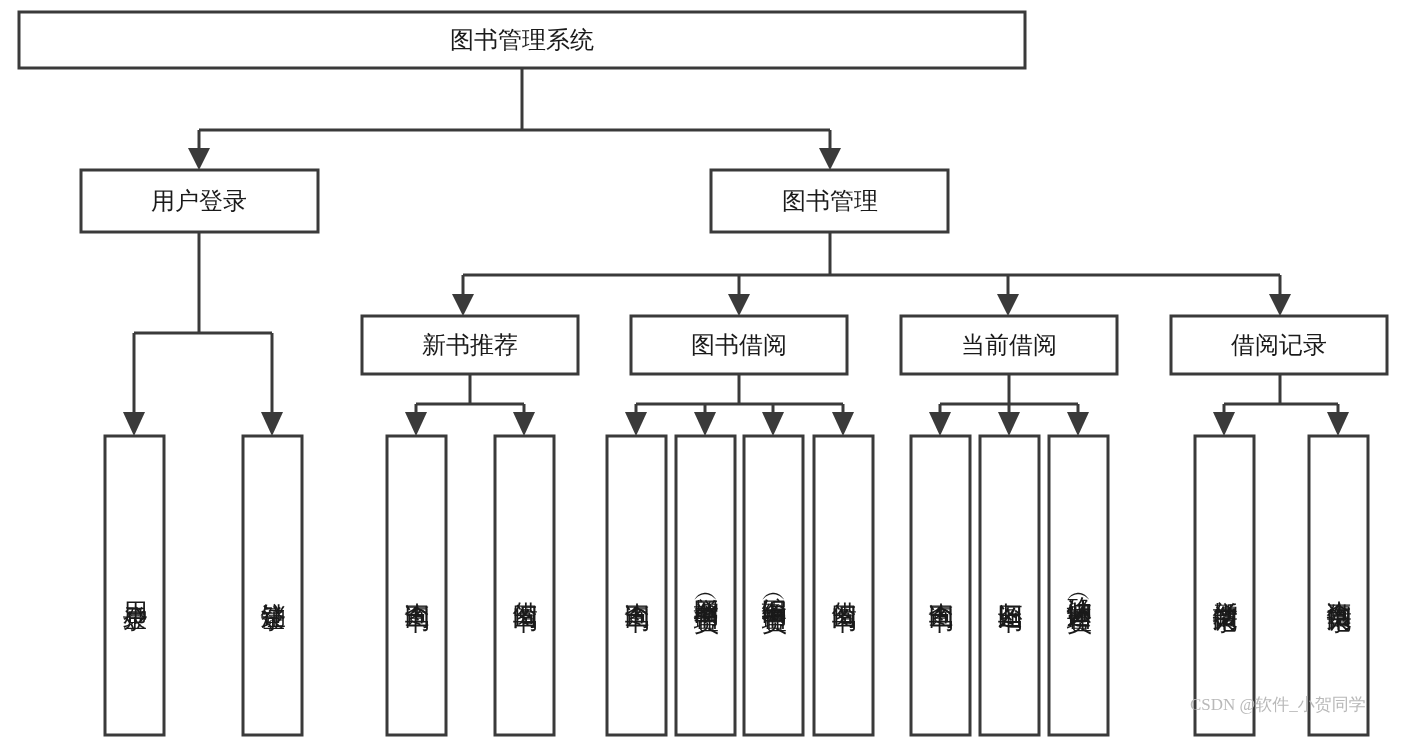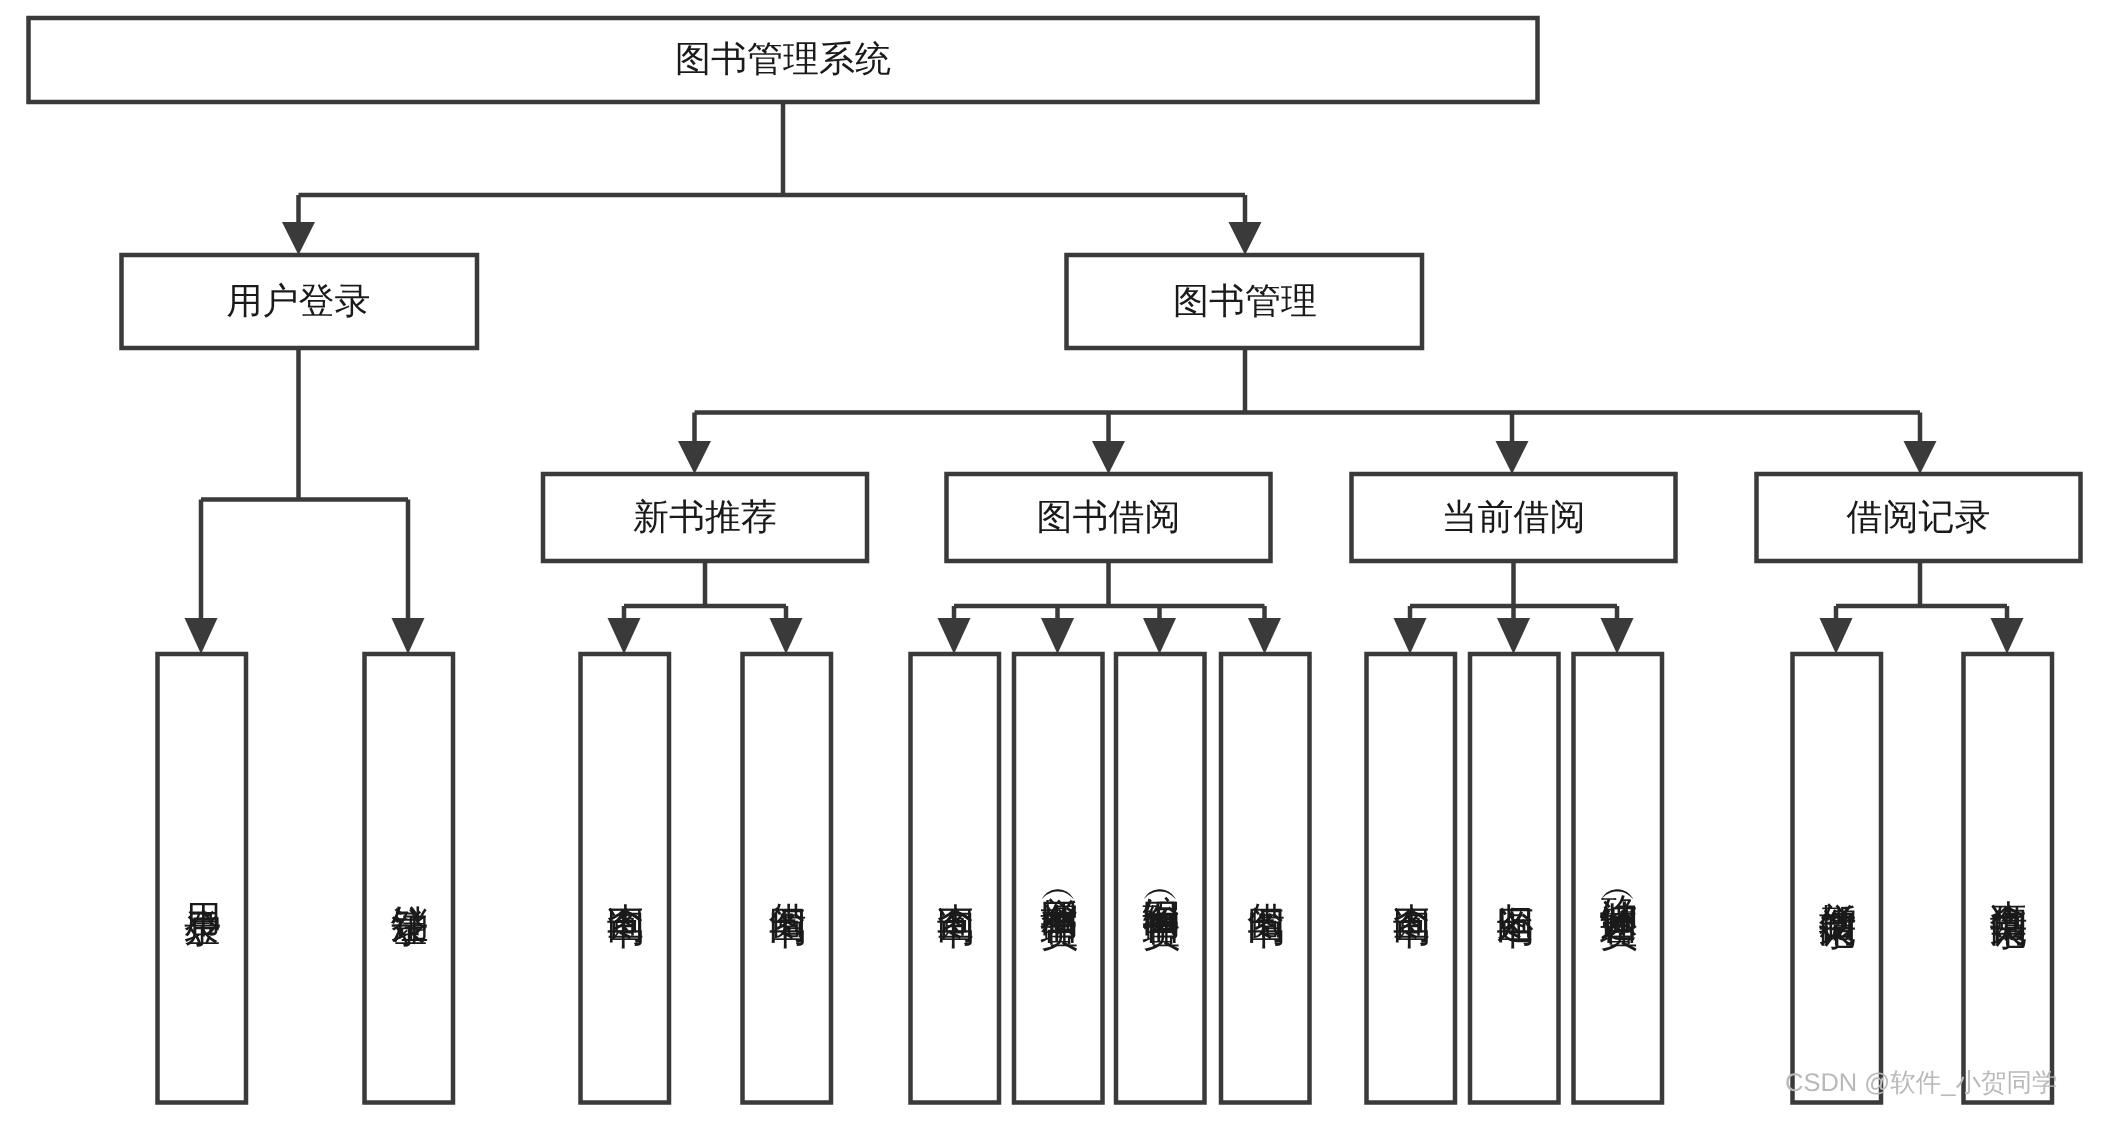--- a/index.html
+++ b/index.html
@@ -39,22 +39,22 @@
     font-family:"DejaVu Sans","Liberation Sans",sans-serif;
     font-size:25px;
     line-height:1.05;
     color:#1a1a1a;
     letter-spacing:2px;
     white-space:nowrap;
     text-align:center;
   }
   .watermark{
     position:absolute;
-    left:1190px;top:710px;
-    font-family:Liberation Sans, sans-serif;
+    left:1190px;top:693px;
+    font-family:Liberation Serif, serif;
     font-size:17px;
     color:#b9b9b9;
     white-space:nowrap;
     pointer-events:none;
     user-select:none;
   }
 </style>
 </head>
 <body>
 

